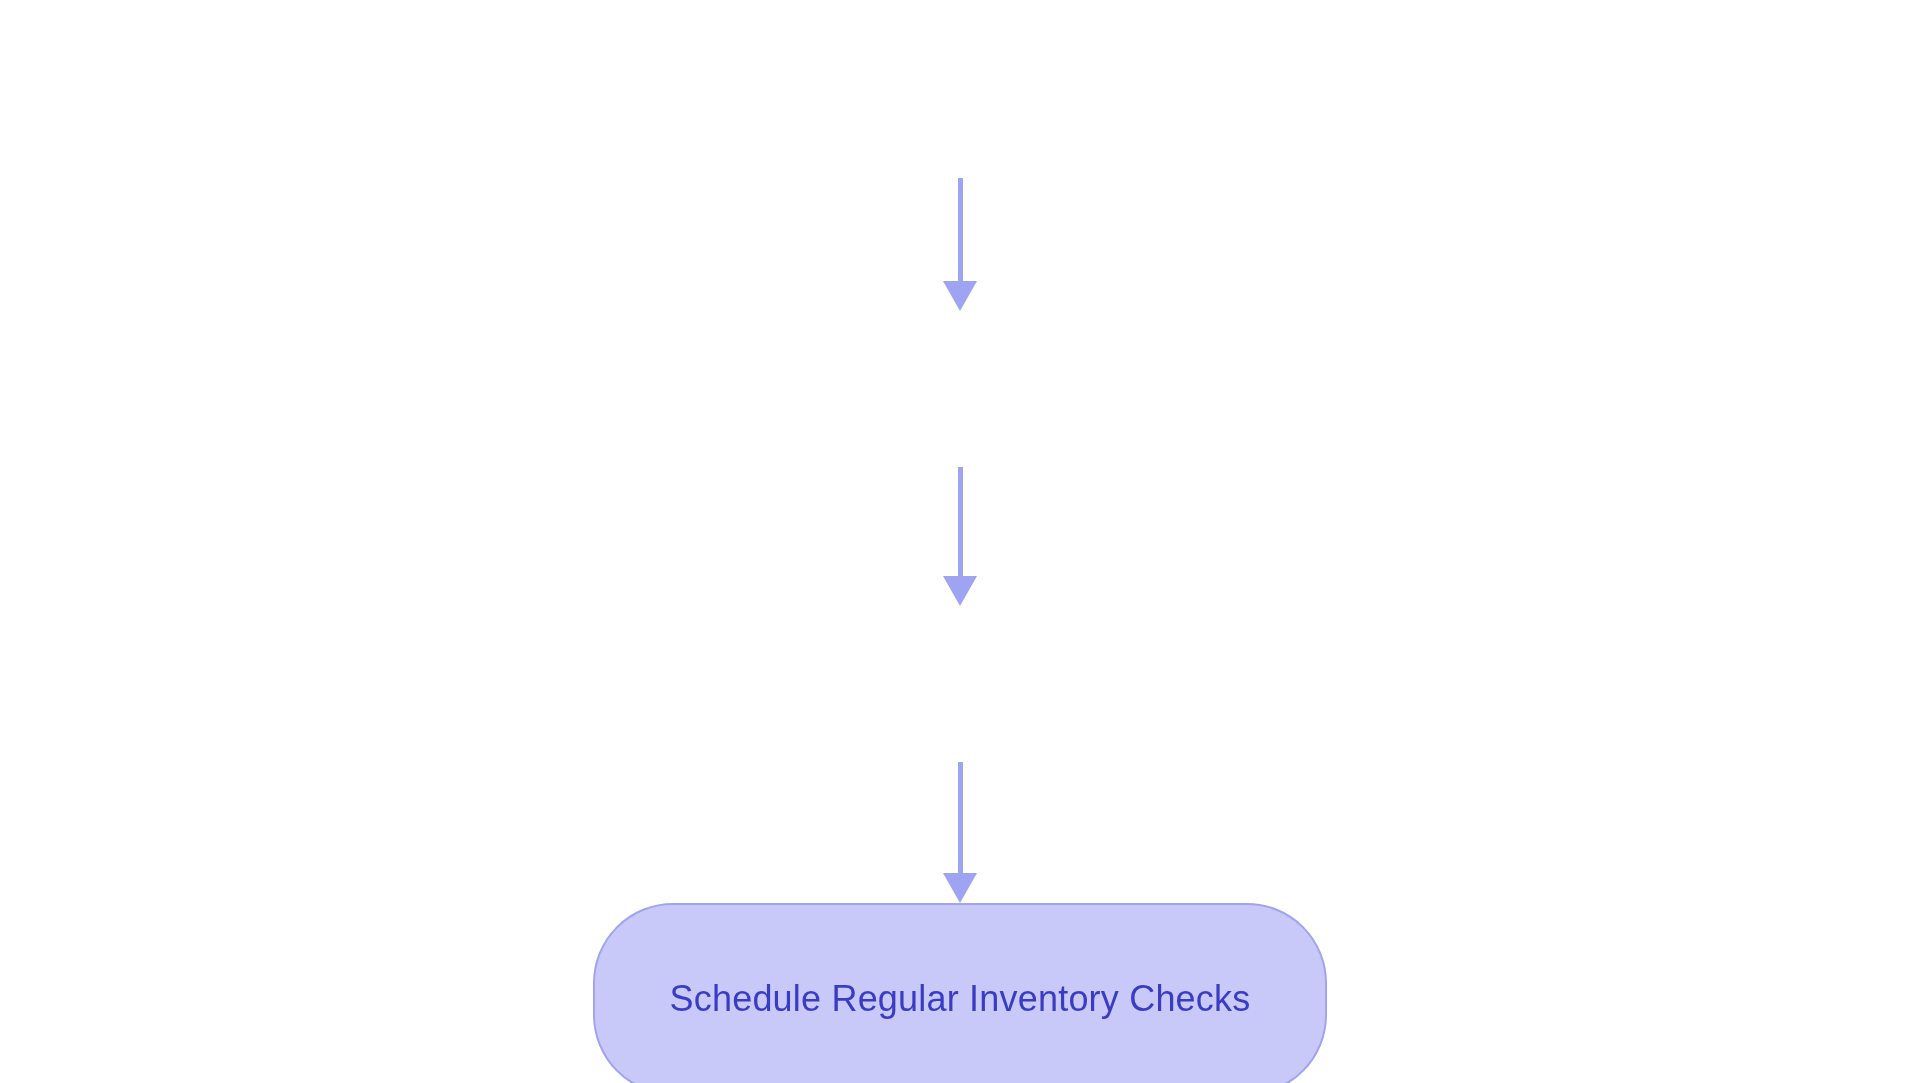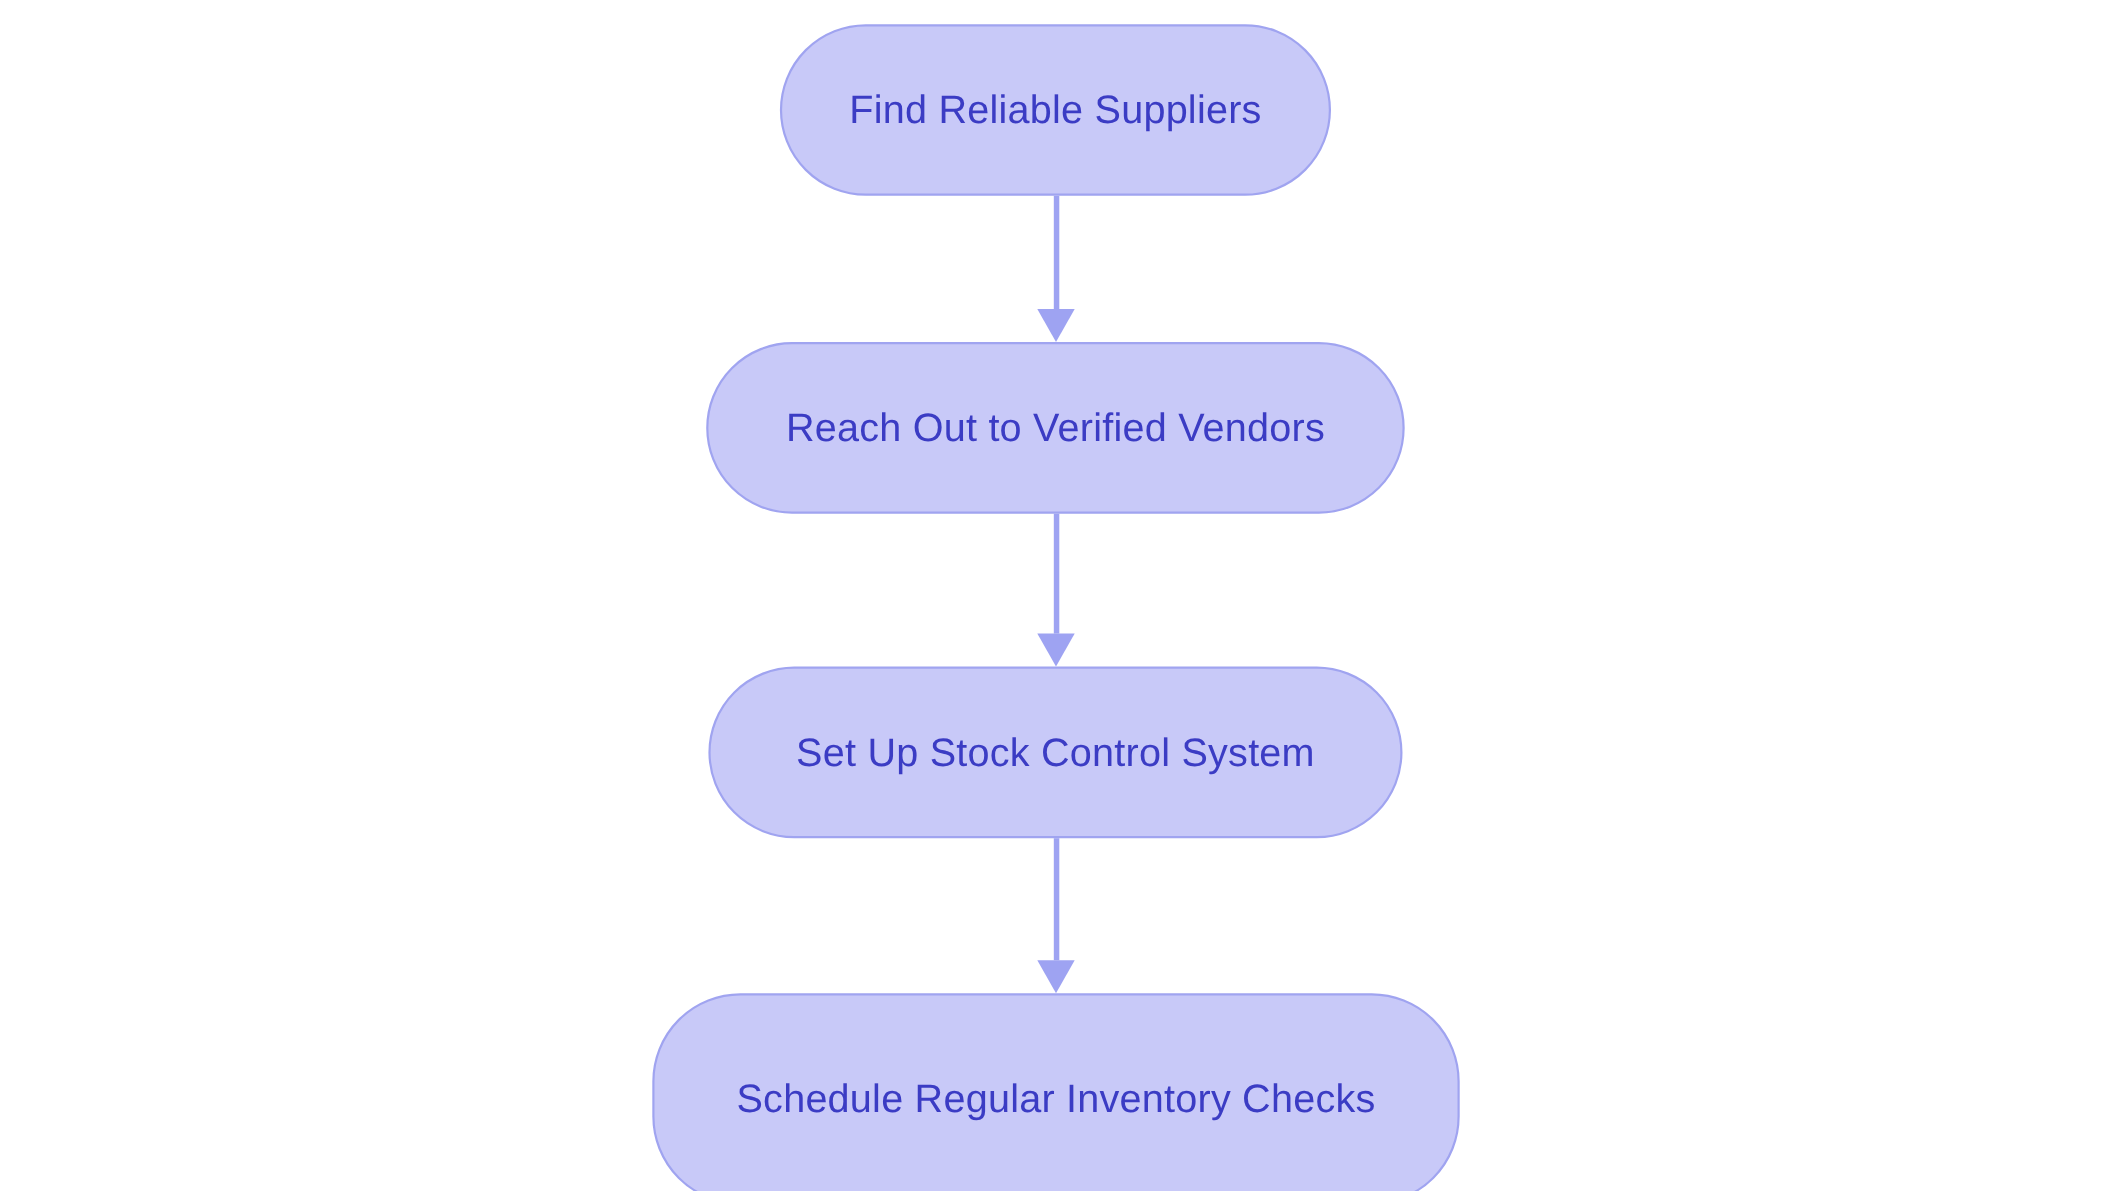--- a/index.html
+++ b/index.html
@@ -65,41 +65,32 @@
 
   .a1 { top: 178px; height: 133px; }
   .a2 { top: 467px; height: 139px; }
   .a3 { top: 762px; height: 141px; }
 </style>
 </head>
 <body>
 
 <div class="canvas">
 
-  <div class="node n1">
-    <span>Find Reliable Suppliers</span>
-  </div>
 
   <div class="arrow a1">
     <div class="shaft"></div>
     <div class="head"></div>
   </div>
 
-  <div class="node n2">
-    <span>Reach Out to Verified Vendors</span>
-  </div>
 
   <div class="arrow a2">
     <div class="shaft"></div>
     <div class="head"></div>
   </div>
 
-  <div class="node n3">
-    <span>Set Up Stock Control System</span>
-  </div>
 
   <div class="arrow a3">
     <div class="shaft"></div>
     <div class="head"></div>
   </div>
 
   <div class="node n4">
     <span>Schedule Regular Inventory Checks</span>
   </div>
 

